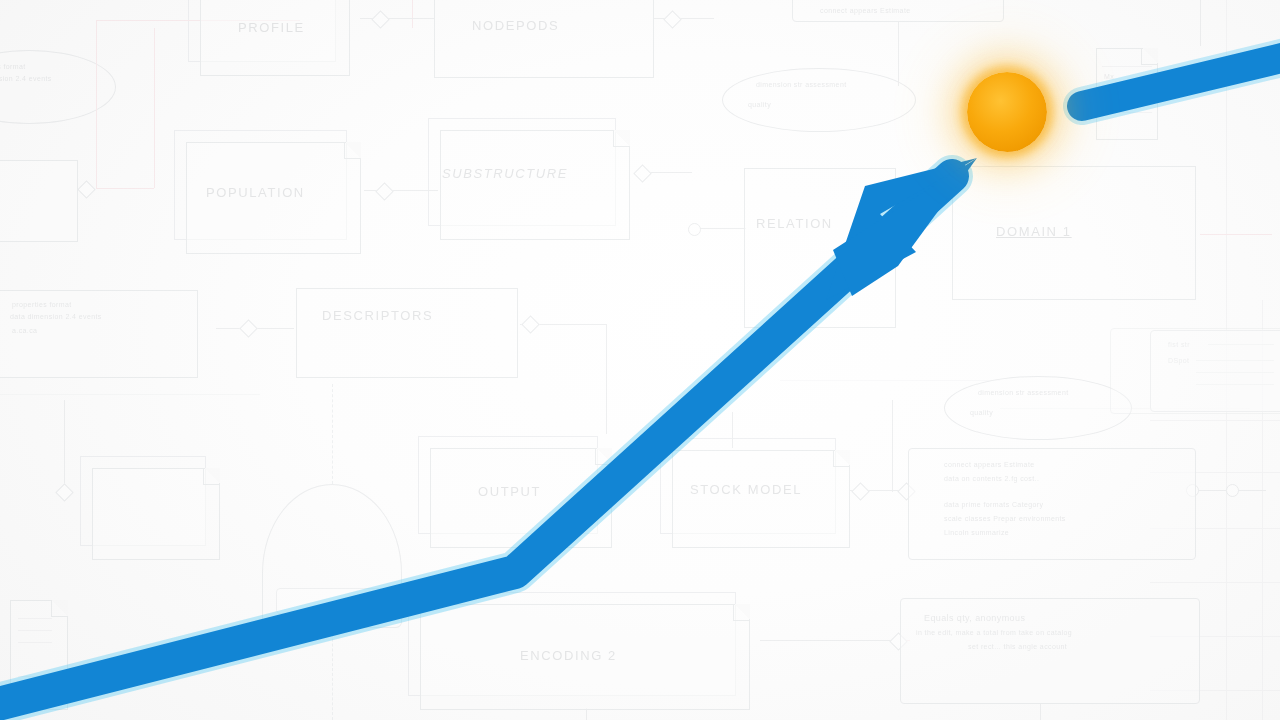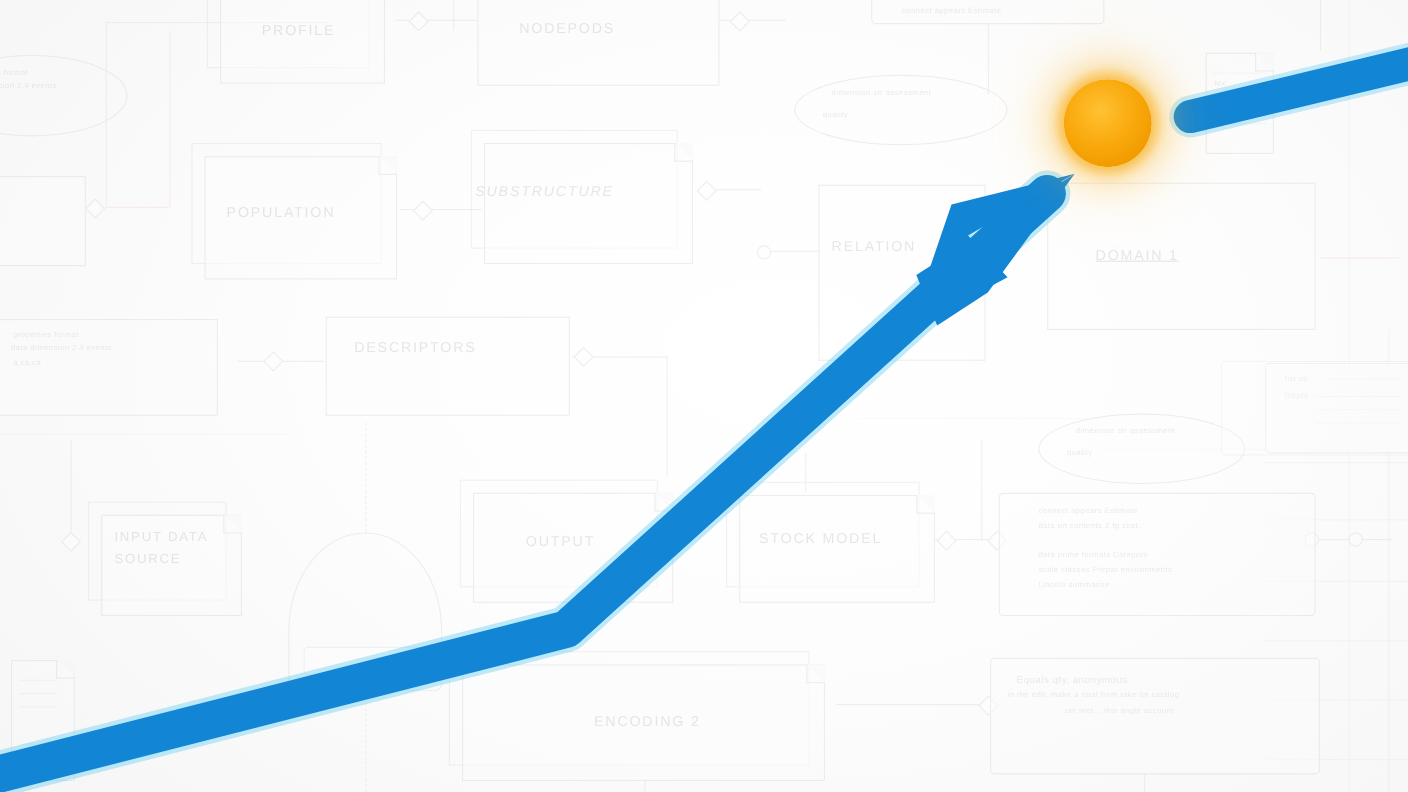--- a/index.html
+++ b/index.html
@@ -131,42 +131,41 @@
     <div class="node stack folded" style="left:200px;top:-34px;width:150px;height:110px;"></div>
     <div class="lbl" style="left:238px;top:20px;">PROFILE</div>
 
     <div class="node folded" style="left:434px;top:-40px;width:220px;height:118px;"></div>
     <div class="lbl" style="left:472px;top:18px;">NODEPODS</div>
 
     <div class="node stack folded" style="left:186px;top:142px;width:175px;height:112px;"></div>
     <div class="lbl" style="left:206px;top:185px;">POPULATION</div>
 
     <div class="node stack folded" style="left:440px;top:130px;width:190px;height:110px;"></div>
-    <div class="lbl" style="left:432px;top:166px;font-style:italic;">SUBSTRUCTURE</div>
+    <div class="lbl" style="left:442px;top:166px;font-style:italic;">SUBSTRUCTURE</div>
 
     <div class="node" style="left:296px;top:288px;width:222px;height:90px;"></div>
     <div class="lbl" style="left:322px;top:308px;">DESCRIPTORS</div>
 
     <div class="node" style="left:744px;top:168px;width:152px;height:160px;"></div>
     <div class="lbl" style="left:756px;top:216px;">RELATION</div>
 
     <div class="node" style="left:952px;top:166px;width:244px;height:134px;"></div>
     <div class="lbl" style="left:996px;top:224px;text-decoration:underline;">DOMAIN 1</div>
 
     <div class="node stack folded" style="left:92px;top:468px;width:128px;height:92px;"></div>
-    <div class="lbl" style="left:104px;top:478px;font-size:12px;line-height:1.7;white-space:normal;width:112px;">INPUT DATA SOURCE</div>
 
     <div class="node stack folded" style="left:430px;top:448px;width:182px;height:100px;"></div>
     <div class="lbl" style="left:478px;top:484px;">OUTPUT</div>
 
     <div class="node stack folded" style="left:672px;top:450px;width:178px;height:98px;"></div>
     <div class="lbl" style="left:690px;top:482px;">STOCK MODEL</div>
 
     <div class="node stack folded" style="left:420px;top:604px;width:330px;height:106px;"></div>
-    <div class="lbl" style="left:520px;top:648px;margin-left:20px;">ENCODING 2</div>
+    <div class="lbl" style="left:520px;top:648px;">ENCODING 2</div>
 
     <div class="node" style="left:-40px;top:160px;width:118px;height:82px;"></div>
     <div class="node" style="left:-40px;top:290px;width:238px;height:88px;"></div>
     <div class="lbl tiny" style="left:12px;top:300px;">properties format</div>
     <div class="lbl tiny" style="left:10px;top:312px;">data dimension 2.4 events</div>
     <div class="lbl tiny" style="left:12px;top:326px;">a.ca.ca</div>
 
     <div class="node r" style="left:908px;top:448px;width:288px;height:112px;"></div>
     <div class="lbl tiny" style="left:944px;top:460px;">connect appears Estimate</div>
     <div class="lbl tiny" style="left:944px;top:474px;">data on contents 2.fg cost..</div>

